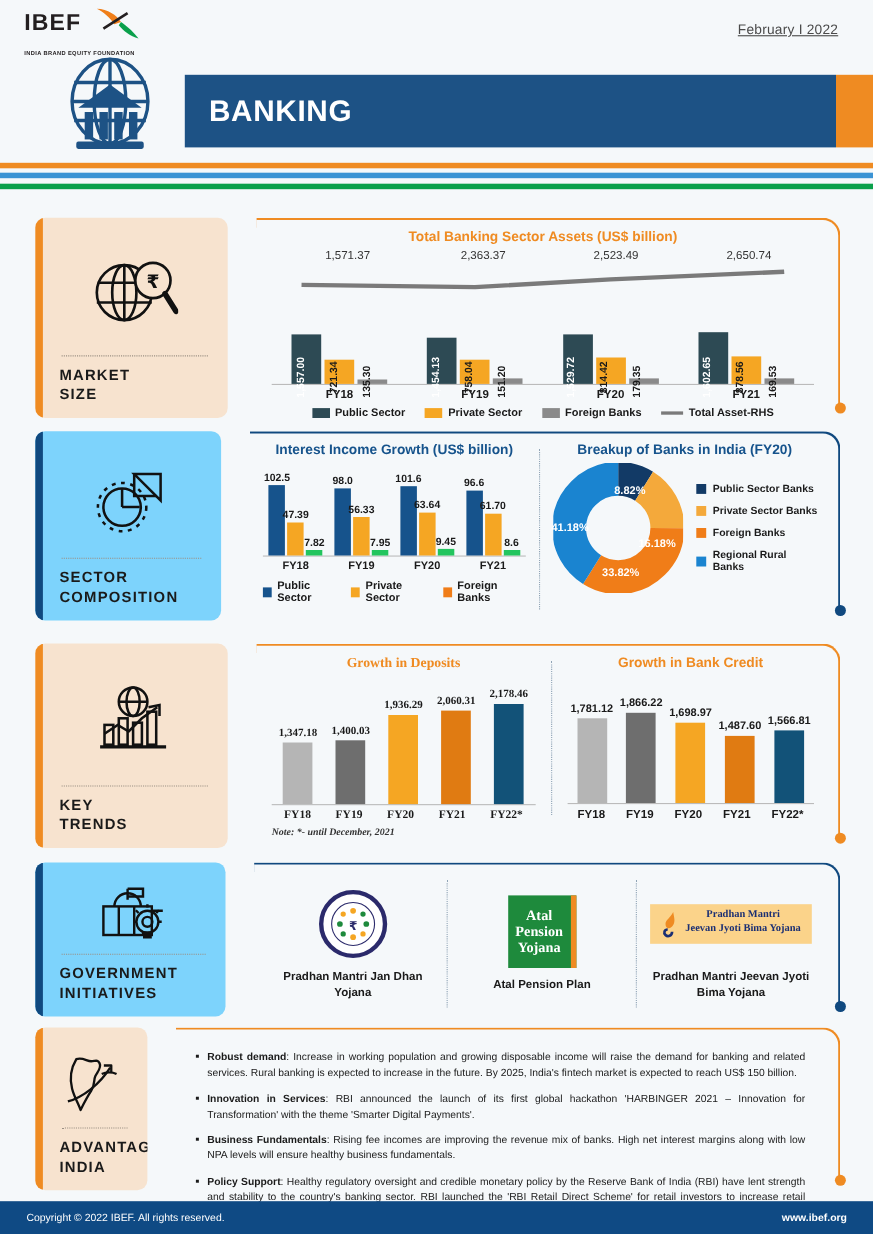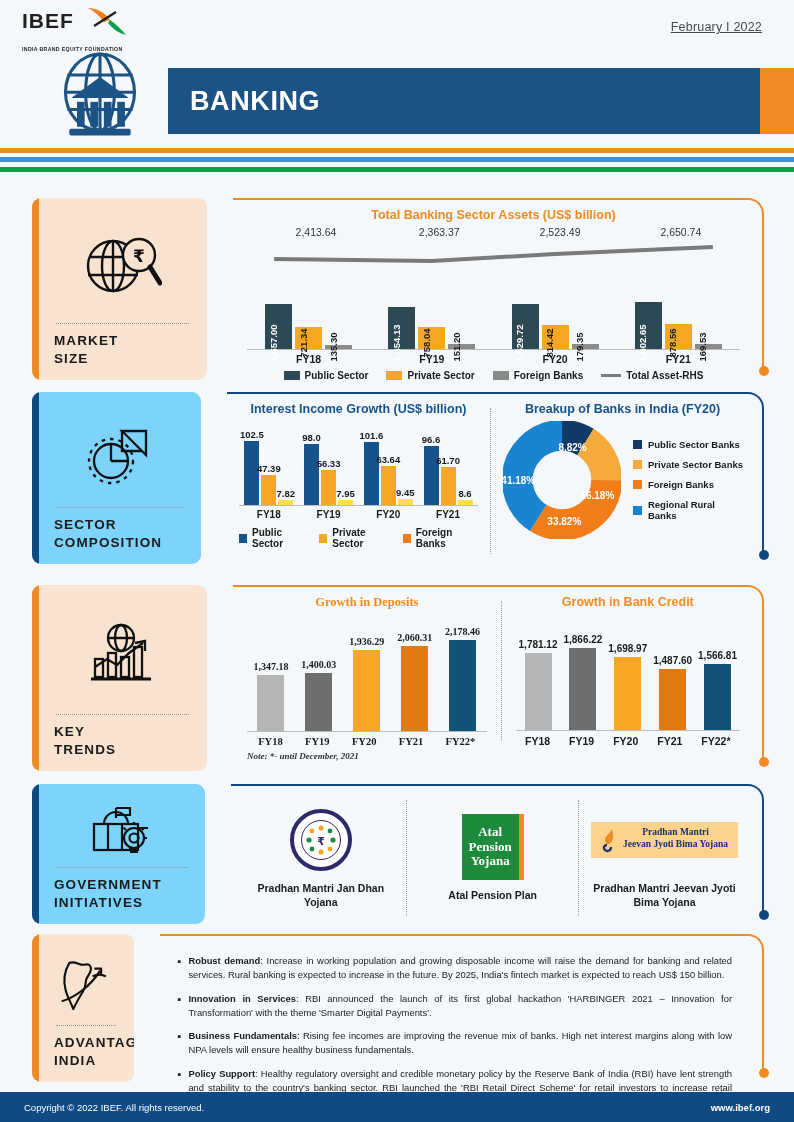--- a/index.html
+++ b/index.html
@@ -132,21 +132,21 @@
   .c2 { position: relative; height: 102px; padding: 0 4px; }
   .c2-plot { position: relative; height: 86px; display: flex; align-items: flex-end; justify-content: space-around; border-bottom: 1px solid #bbb; }
   .c2-grp { display: flex; align-items: flex-end; gap: 2px; height: 100%; }
   .c2-bar { position: relative; width: 15px; }
   .c2-bar span {
     position: absolute; left: 50%; transform: translateX(-50%); bottom: 100%;
     margin-bottom: 1px; font-size: 9.5px; font-weight: 700; color: #1a1a1a; white-space: nowrap;
   }
   .c2-bar.pub { background: #16538c; }
   .c2-bar.pri { background: #f5a623; }
-  .c2-bar.for { background: #fde047; }
+  .c2-bar.for { background: #22c55e; }
   .c2-axis { display: flex; justify-content: space-around; margin-top: 3px; }
   .c2-axis div { font-size: 10px; font-weight: 700; color: #1a1a1a; }
 
   
   .donut-wrap { display: flex; align-items: center; gap: 6px; padding-left: 4px; height: 120px; }
   .donut-box { position: relative; width: 118px; height: 118px; }
   .donut-lbl {
     position: absolute; font-size: 10px; font-weight: 700; color: #fff;
     transform: translate(-50%,-50%); white-space: nowrap;
   }
@@ -263,21 +263,21 @@
       </div>
     </div>
 
     <div class="panel orange" style="height:184px;">
       <div class="corner"></div>
         <div class="dot"></div>
       <div class="panel-title t-orange">Total Banking Sector Assets (US$ billion)</div>
 
       <div class="c1">
         <div class="c1-linerow">
-          <div class="c1-lbl" style="left:14%;">2,413.64</div>
+          <div class="c1-lbl" style="left:14%;">1,571.37</div>
           <div class="c1-lbl" style="left:39%;">2,363.37</div>
           <div class="c1-lbl" style="left:63.5%;">2,523.49</div>
           <div class="c1-lbl" style="left:88%;">2,650.74</div>
           <svg class="c1-svg" viewBox="0 0 400 26" preserveAspectRatio="none">
             <polyline points="22,15 150,17 250,10 378,3" fill="none" stroke="#7a7a7a" stroke-width="4"></polyline>
           </svg>
         </div>
 
         <div class="c1-plot">
           <div class="c1-grp">

